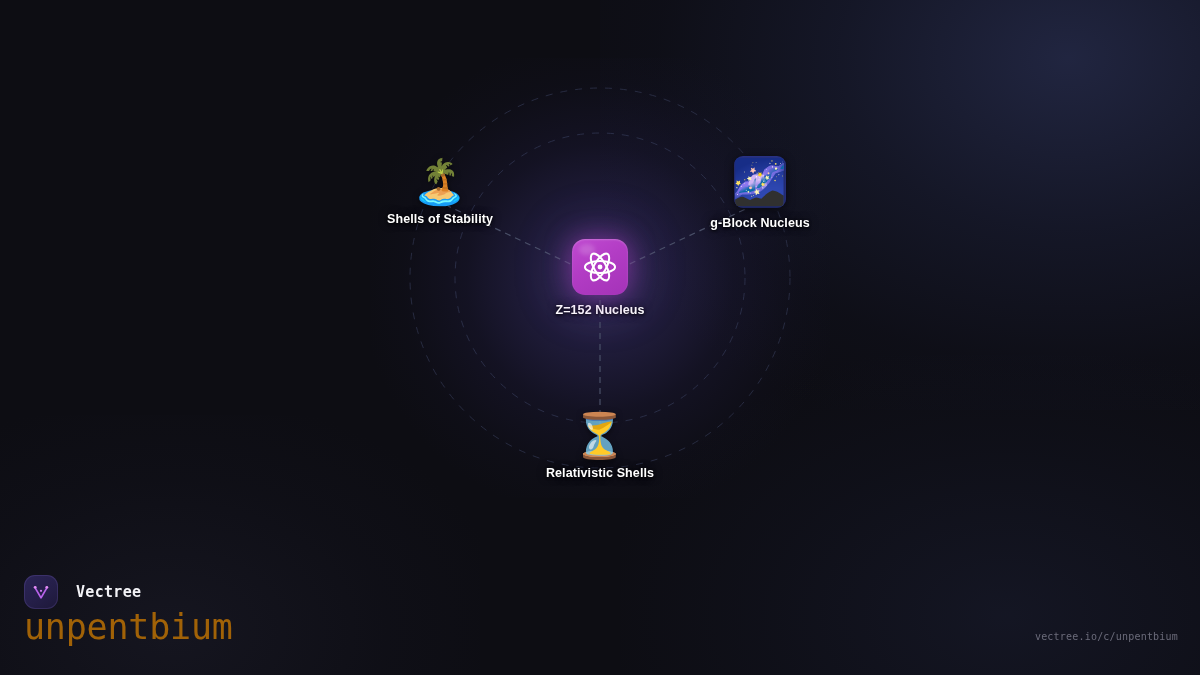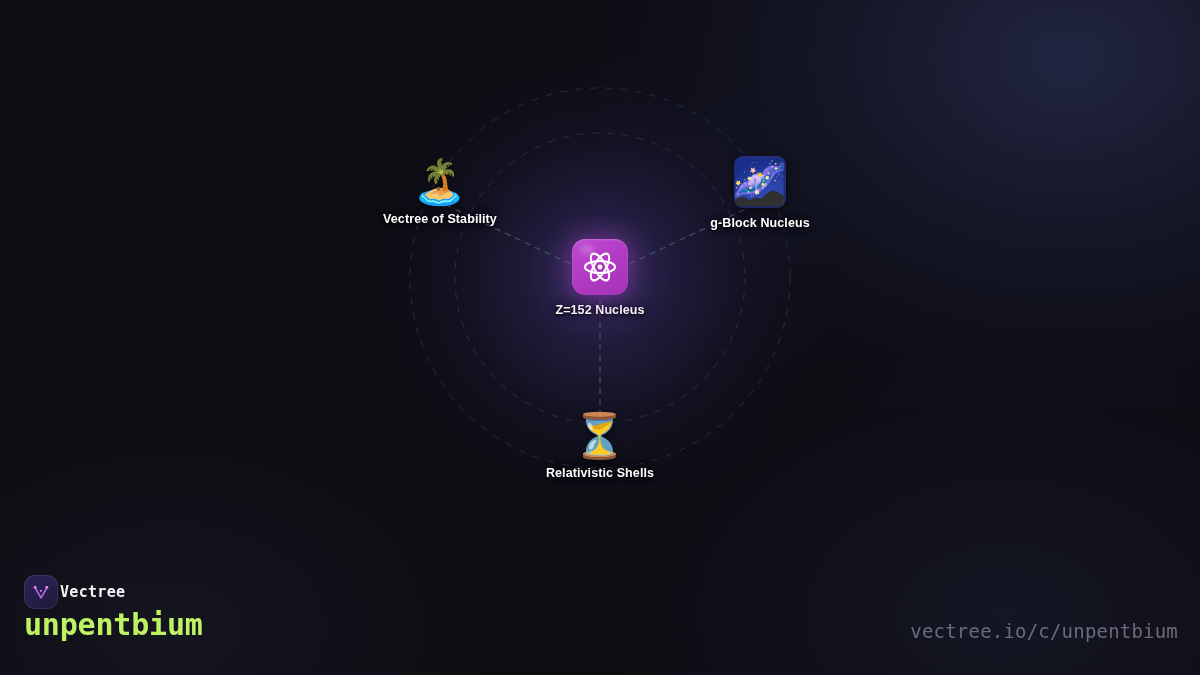--- a/index.html
+++ b/index.html
@@ -149,21 +149,21 @@
     position: absolute;
     left: 0; right: 0; bottom: 0;
     height: 118px;
   }
   #brand-row {
     position: absolute;
     left: 24px;
     top: 18px;
     display: flex;
     align-items: center;
-    gap: 2px;
+    gap: 18px;
   }
   #brand-logo {
     width: 34px;
     height: 34px;
     border-radius: 11px;
     background: linear-gradient(145deg, #2b2456 0%, #241e47 60%, #1d1838 100%);
     box-shadow: inset 0 0 0 1px rgba(150,120,230,0.18);
     display: flex;
     align-items: center;
     justify-content: center;
@@ -173,31 +173,31 @@
     font-size: 15px;
     font-weight: bold;
     color: #f2f2f6;
     letter-spacing: 0.3px;
   }
   #page-title {
     position: absolute;
     left: 24px;
     top: 50px;
     font-family: "DejaVu Sans Mono", monospace;
-    font-size: 30px;
-    font-weight: bold;
-    color: #bef264;
+    font-size: 35px;
+    font-weight: normal;
+    color: #a16207;
     letter-spacing: -0.2px;
   }
   #footer-url {
     position: absolute;
     right: 22px;
     bottom: 33px;
     font-family: "DejaVu Sans Mono", monospace;
-    font-size: 19px;
+    font-size: 10px;
     color: #6b6b7a;
     letter-spacing: 0.2px;
   }
 </style>
 </head>
 <body>
 
 <div id="stage">
 
   <div class="bg-glow" id="glow-top-right"></div>
@@ -214,21 +214,21 @@
 
       <line x1="600" y1="278" x2="448" y2="206" stroke="#4a5068" stroke-width="1.2" stroke-dasharray="6 5"></line>
       <line x1="600" y1="278" x2="752" y2="206" stroke="#4a5068" stroke-width="1.2" stroke-dasharray="6 5"></line>
       <line x1="600" y1="278" x2="600" y2="424" stroke="#4a5068" stroke-width="1.2" stroke-dasharray="6 5"></line>
     </svg>
 
     <div class="node" id="node-island" style="left:440px; top:193px;">
       <div class="node-tile">
         <span class="node-emoji">🏝️</span>
       </div>
-      <div class="node-label">Vectree of Stability</div>
+      <div class="node-label">Shells of Stability</div>
     </div>
 
     <div class="node" id="node-gblock" style="left:760px; top:193px;">
       <div class="node-tile">
         <span class="node-emoji">🌌</span>
       </div>
       <div class="node-label">g-Block Nucleus</div>
     </div>
 
     <div class="node" id="node-center" style="left:600px; top:278px;">

